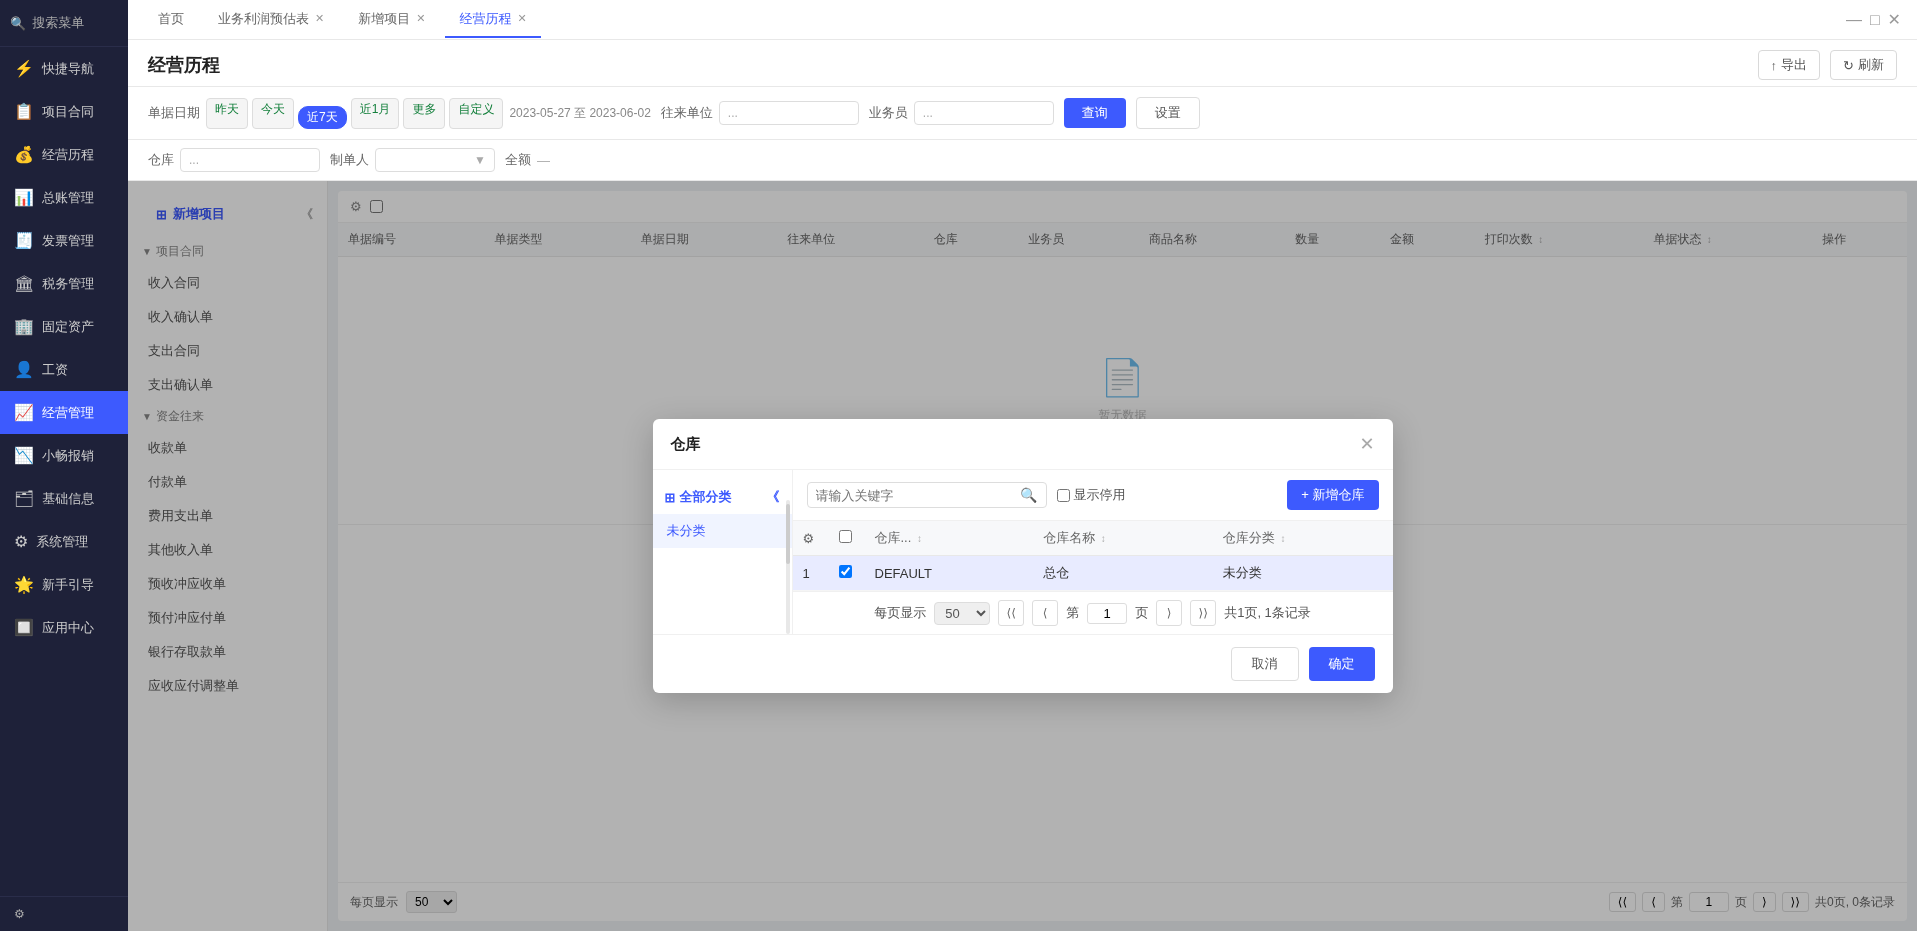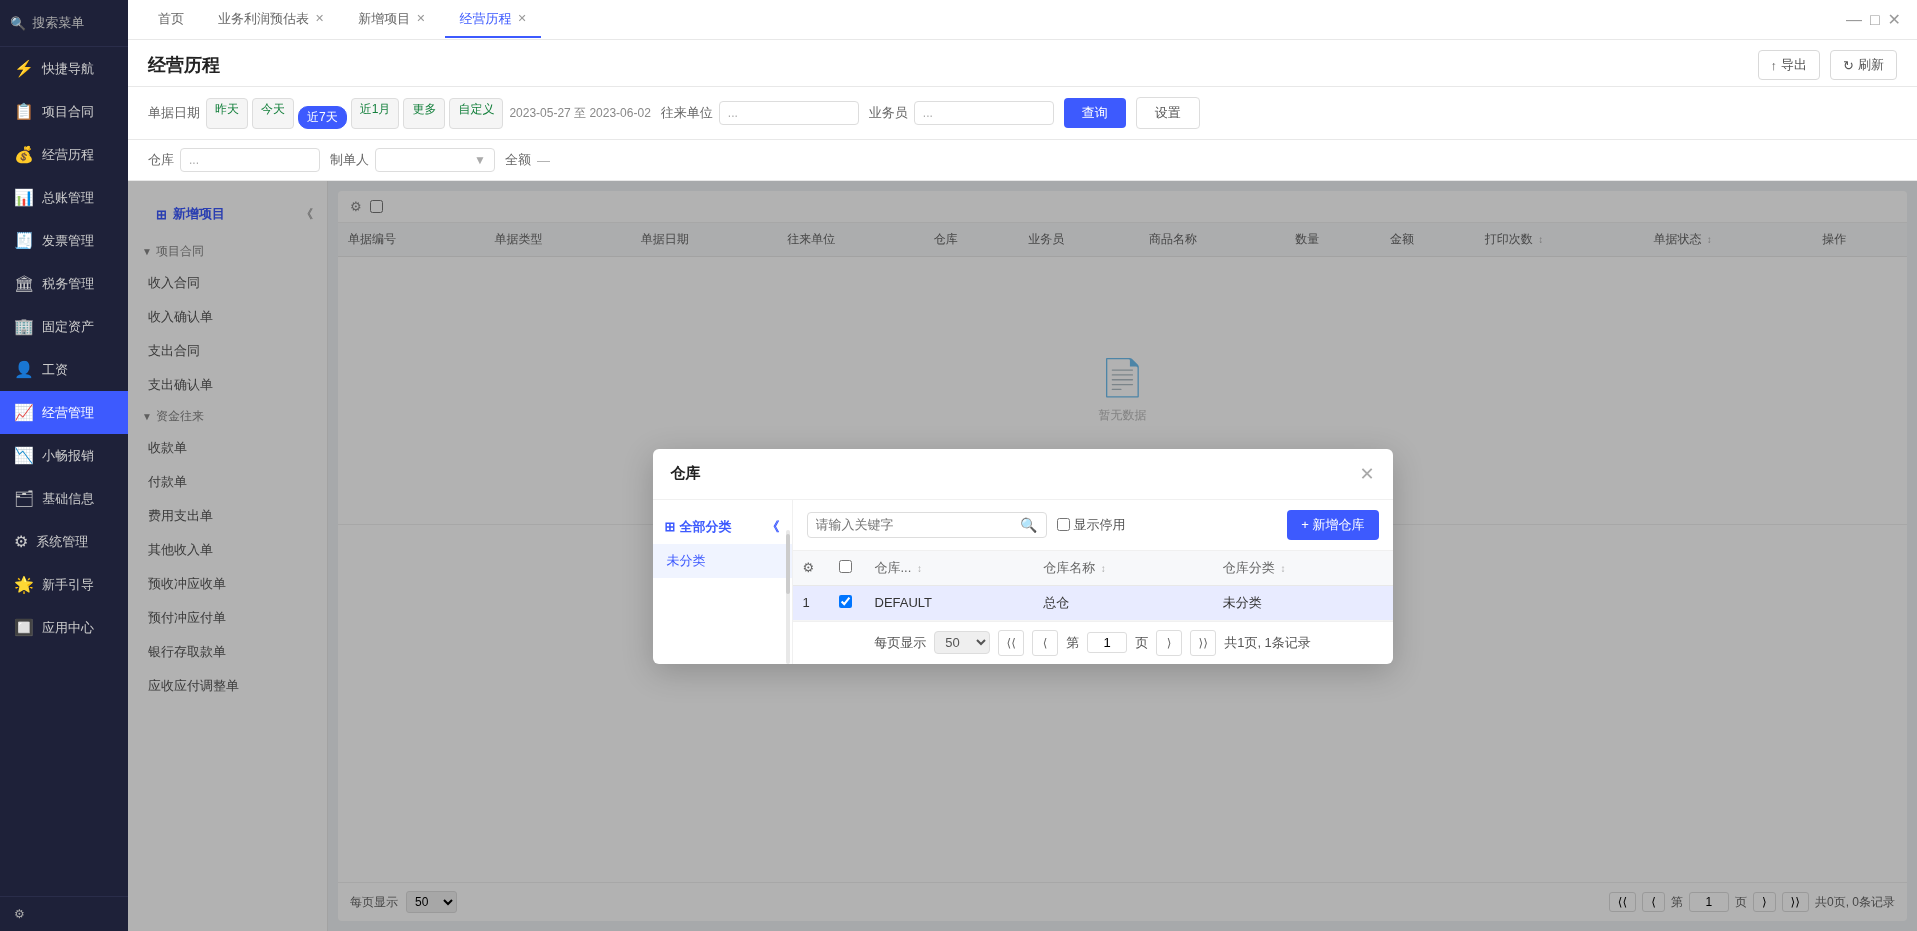--- a/index.html
+++ b/index.html
@@ -437,20 +437,24 @@
                 <span>第</span>
                 <input class="modal-page-input" type="text" value="1" style="">
                 <span>页</span>
                 <button class="modal-page-btn">⟩</button>
                 <button class="modal-page-btn">⟩⟩</button>
                 <span>共1页, 1条记录</span>
               </div>
             </div>
           </div>
 
+          <div class="modal-actions">
+            <button class="btn-cancel">取消</button>
+            <button class="btn-confirm">确定</button>
+          </div>
         </div>
       </div>
 
     </div>
 
 
   </div>
 
 </div>
 

